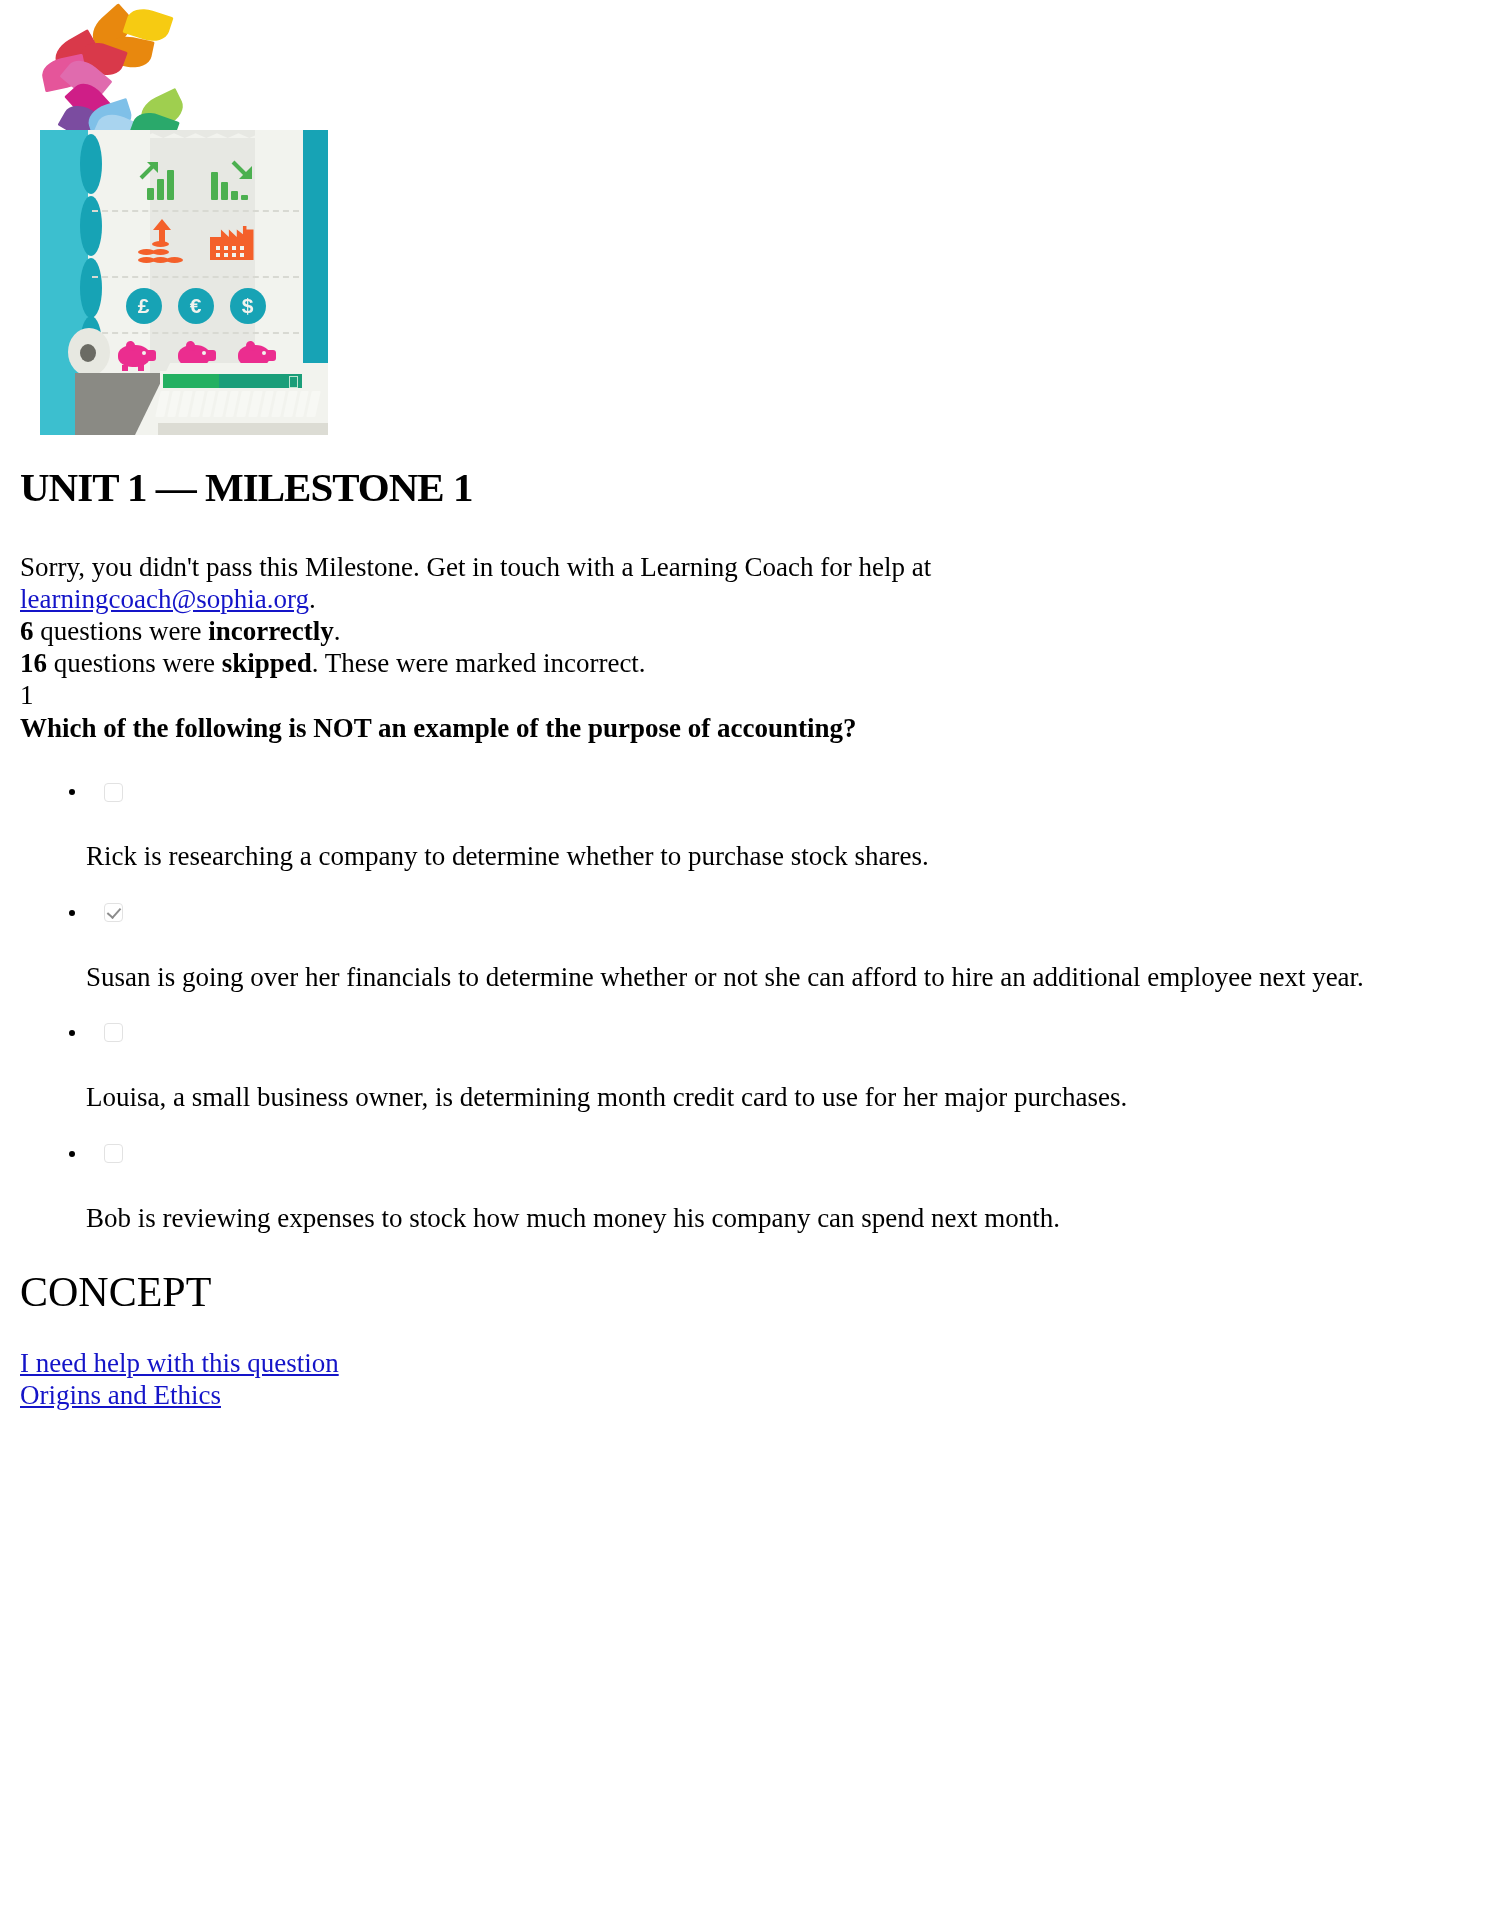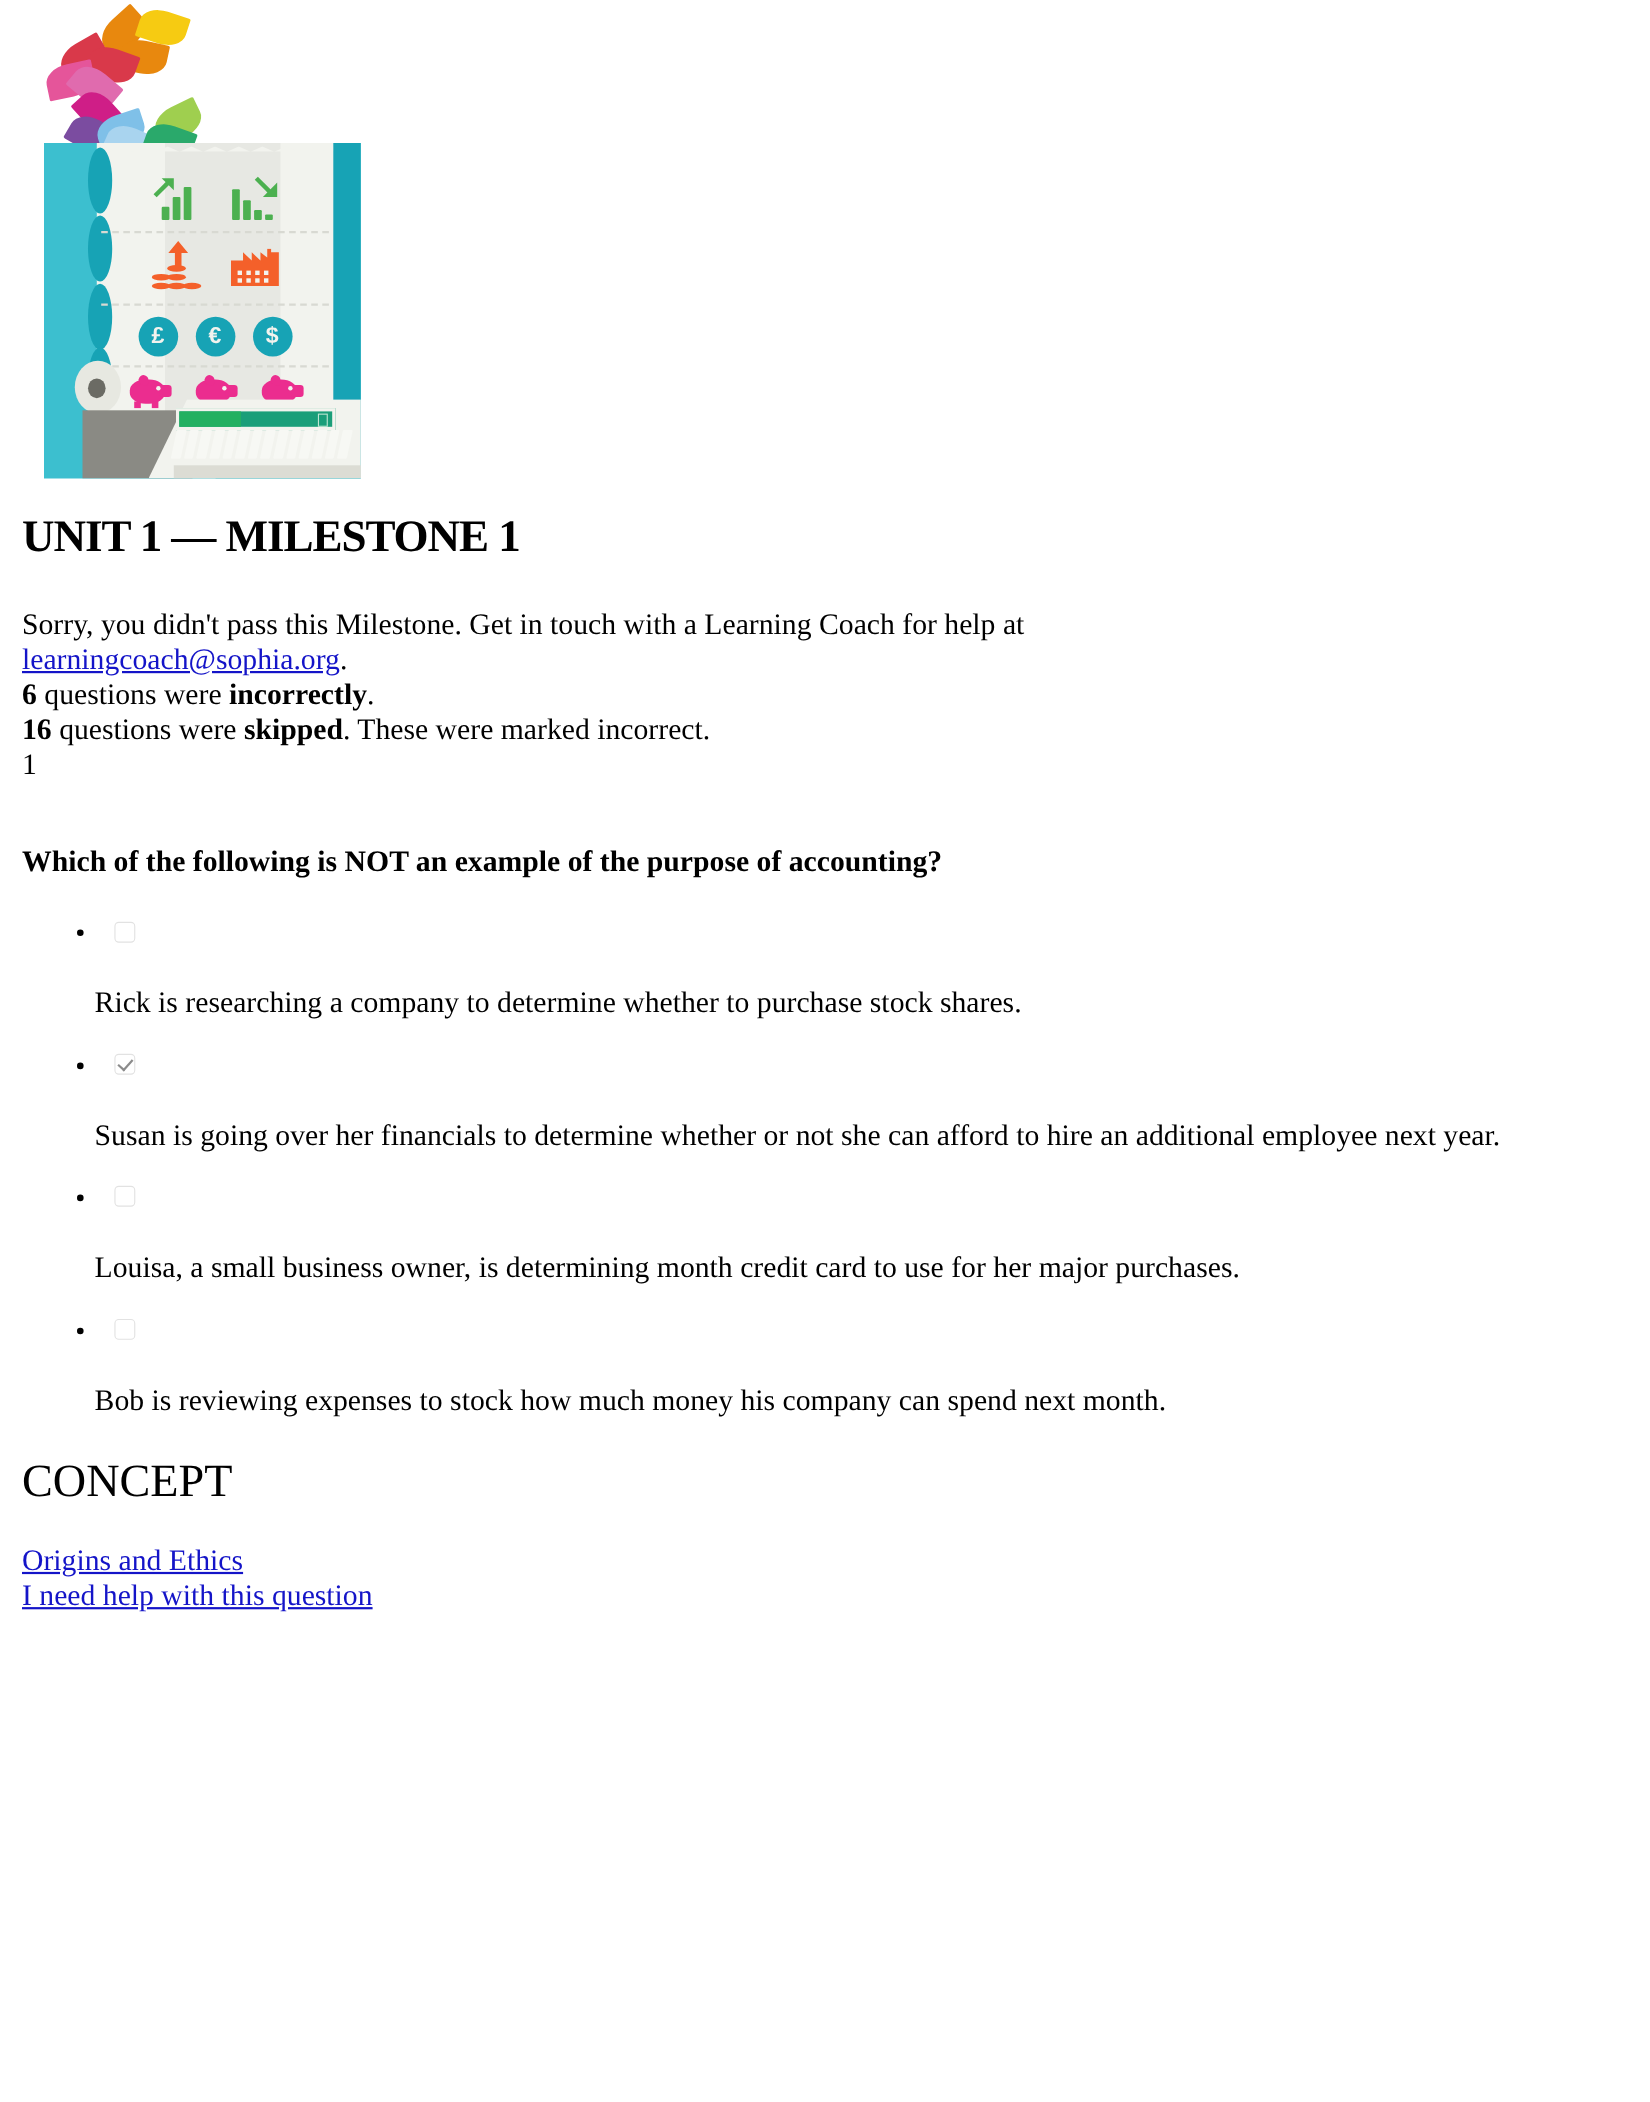--- a/index.html
+++ b/index.html
@@ -259,21 +259,20 @@
     text-decoration: underline;
   }
   .b { font-weight: bold; }
   .qnum {
     font-size: 27px;
     line-height: 1.185;
   }
   .question {
     font-size: 27px;
     font-weight: bold;
-    margin-top: 55px;
     line-height: 1.2;
   }
   ul.options {
     list-style: disc;
     margin: 30px 0 0 0;
     padding-left: 68px;
     font-size: 27px;
   }
   ul.options > li {
     margin-bottom: 22px;
@@ -490,20 +489,20 @@
       <li><span class="checkbox"></span><span class="opt-text">Rick is researching a company to determine whether to purchase stock shares.</span></li>
       <li><span class="checkbox checked"></span><span class="opt-text">Susan is going over her financials to determine whether or not she can afford to hire an additional employee next year.</span></li>
       <li><span class="checkbox"></span><span class="opt-text">Louisa, a small business owner, is determining month credit card to use for her major purchases.</span></li>
       <li><span class="checkbox"></span><span class="opt-text">Bob is reviewing expenses to stock how much money his company can spend next month.</span></li>
     </ul>
 
   <h2 class="concept">CONCEPT</h2>
 
   <div class="footer-links">
     <div>
+      <a class="link" href="#">I need help with this question </a>
+    </div>
+    <div>
       <a class="link" href="#">Origins and Ethics</a>
     </div>
-    <div>
-      <a class="link" href="#">I need help with this question </a>
-    </div>
   </div>
 
 </div>
 
 </body></html>

